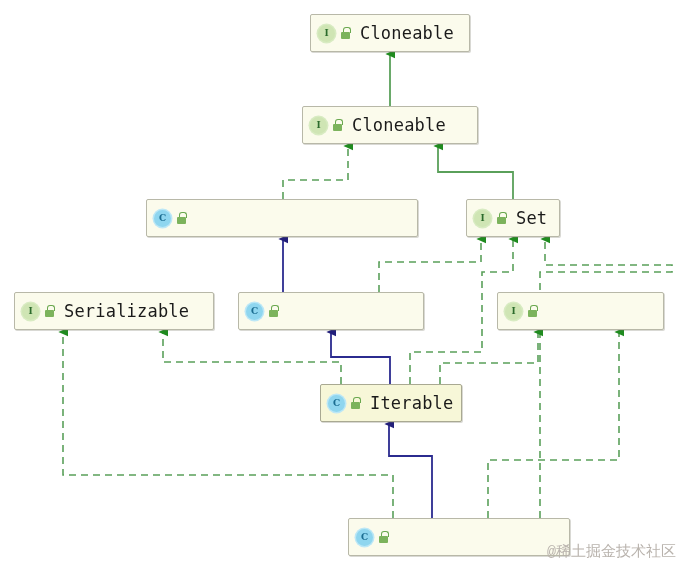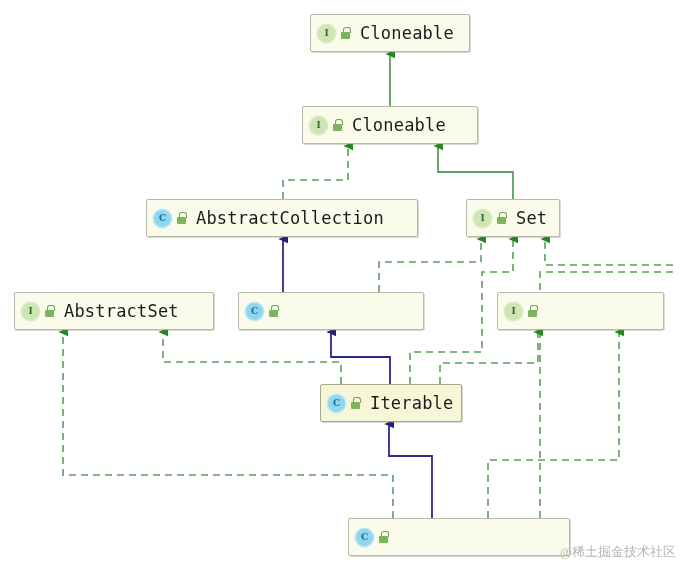--- a/index.html
+++ b/index.html
@@ -98,22 +98,22 @@
     font-family: "DejaVu Sans Mono", monospace;
     font-size: 17px;
     color: #1a1a1a;
     white-space: nowrap;
     letter-spacing: 0.2px;
   }
   .watermark {
     position: absolute;
     right: 6px;
     bottom: 6px;
-    font-family: Liberation Serif, serif;
-    font-size: 13px;
+    font-family: Liberation Mono, monospace;
+    font-size: 15px;
     color: #b9b3ad;
     z-index: 8;
     white-space: nowrap;
     user-select: none;
   }
 </style>
 </head>
 <body>
 
 <div id="diagram-root">
@@ -166,41 +166,40 @@
         <span class="node-label">Cloneable</span>
       </div>
       <div class="uml-node" style="left: 146px; top: 199px; width: 272px; height: 38px;">
         <span class="node-icons">
           <span class="kind-icon klass">C</span>
           <span class="lock-icon">
             <span class="shackle"></span>
             <span class="body"></span>
           </span>
         </span>
-        <span class="node-label">AbstractCollection</span>
       </div>
       <div class="uml-node" style="left: 466px; top: 199px; width: 94px; height: 38px;">
         <span class="node-icons">
           <span class="kind-icon iface">I</span>
           <span class="lock-icon">
             <span class="shackle"></span>
             <span class="body"></span>
           </span>
         </span>
         <span class="node-label">Set</span>
       </div>
       <div class="uml-node" style="left: 14px; top: 292px; width: 200px; height: 38px;">
         <span class="node-icons">
           <span class="kind-icon iface">I</span>
           <span class="lock-icon">
             <span class="shackle"></span>
             <span class="body"></span>
           </span>
         </span>
-        <span class="node-label">AbstractSet</span>
+        <span class="node-label">Serializable</span>
       </div>
       <div class="uml-node" style="left: 238px; top: 292px; width: 186px; height: 38px;">
         <span class="node-icons">
           <span class="kind-icon klass">C</span>
           <span class="lock-icon">
             <span class="shackle"></span>
             <span class="body"></span>
           </span>
         </span>
       </div>

